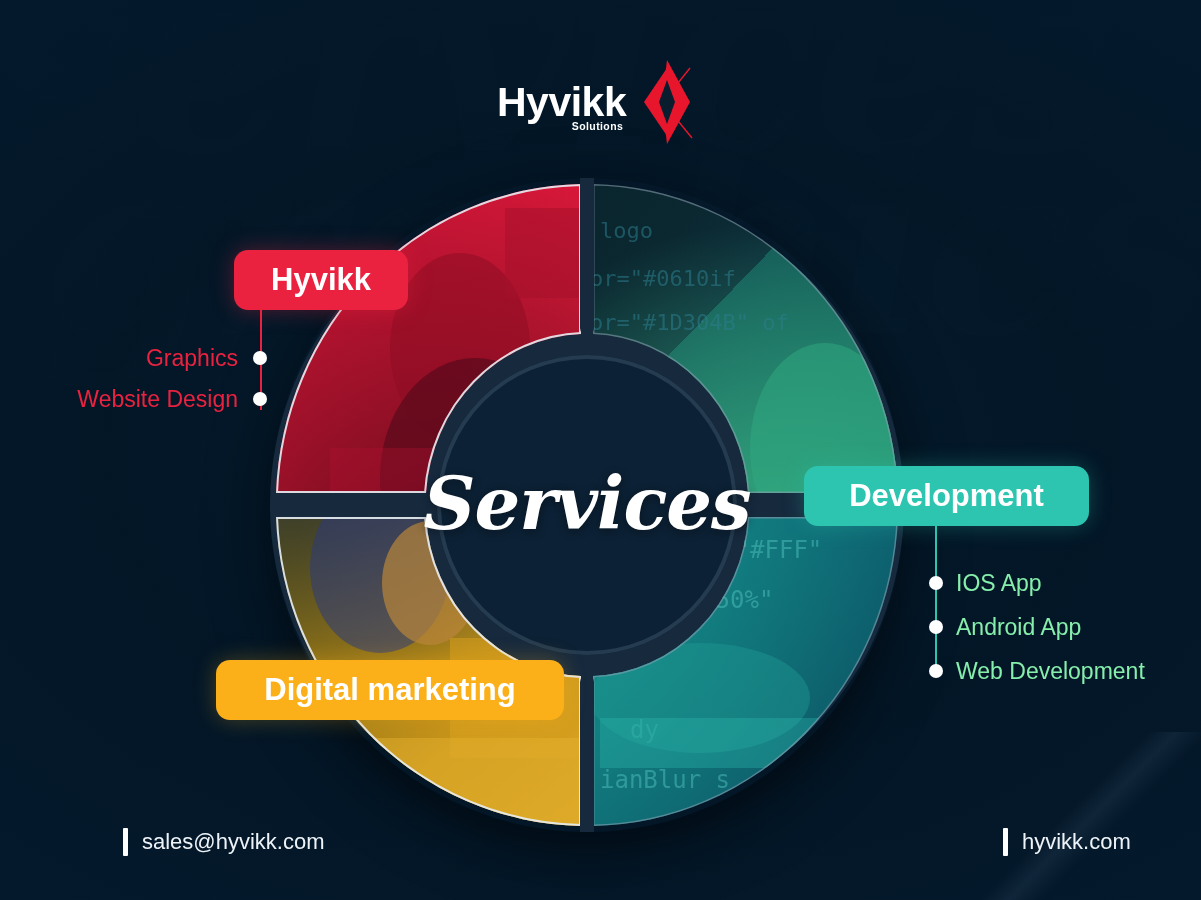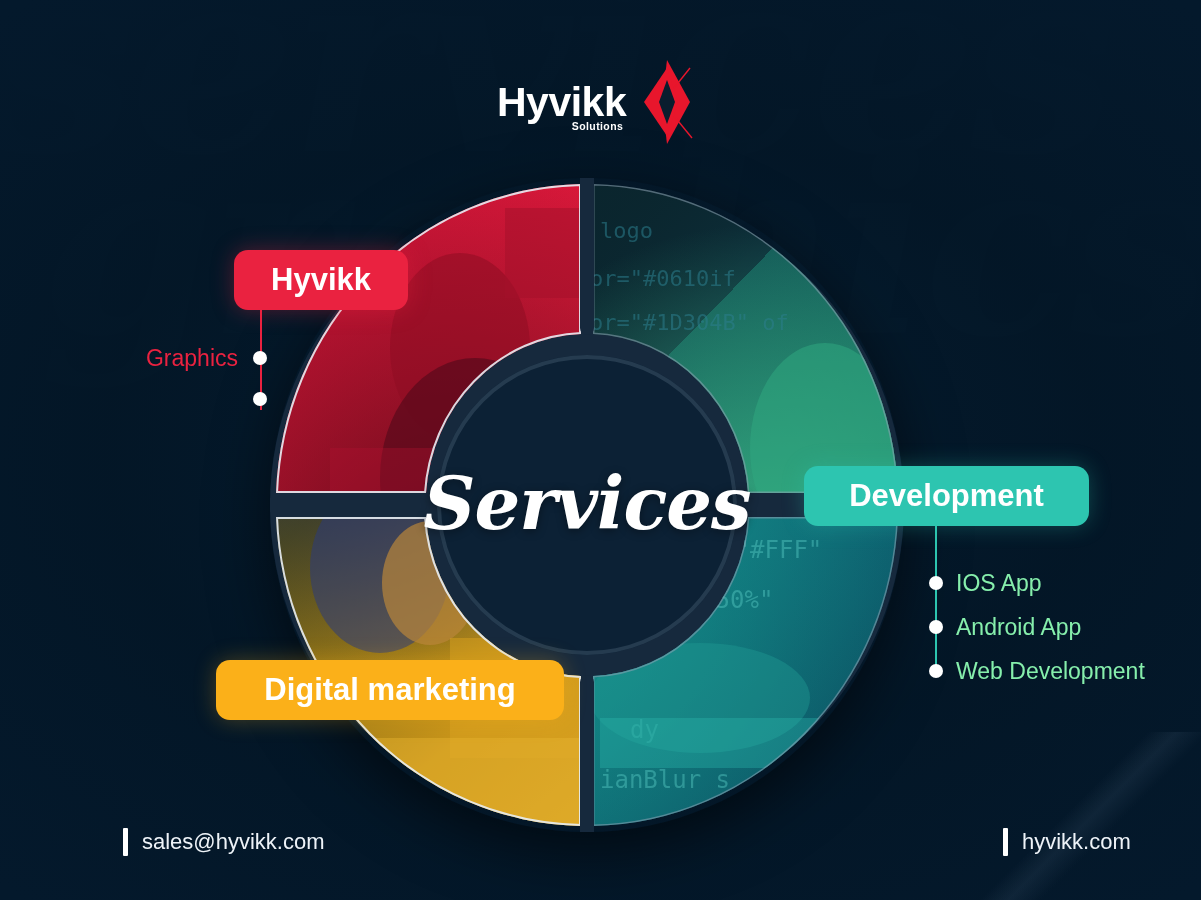--- a/index.html
+++ b/index.html
@@ -336,20 +336,21 @@
 
   <div class="badge design">
     <span>Hyvikk</span>
   </div>
 
   <div class="conn design">
     <div class="conn-line red"></div>
     <div class="dot" style="left:260px; top:58px;"></div>
     <div class="dot" style="left:260px; top:99px;"></div>
     <div class="item-label red" style="top:58px; right:62px;">Graphics</div>
+    <div class="item-label red" style="top:99px; right:62px;">Website Design</div>
   </div>
 
   <div class="badge development">
     <span>Development</span>
   </div>
 
   <div class="conn development">
     <div class="conn-line teal"></div>
     <div class="dot" style="left:56px; top:63px;"></div>
     <div class="dot" style="left:56px; top:107px;"></div>

